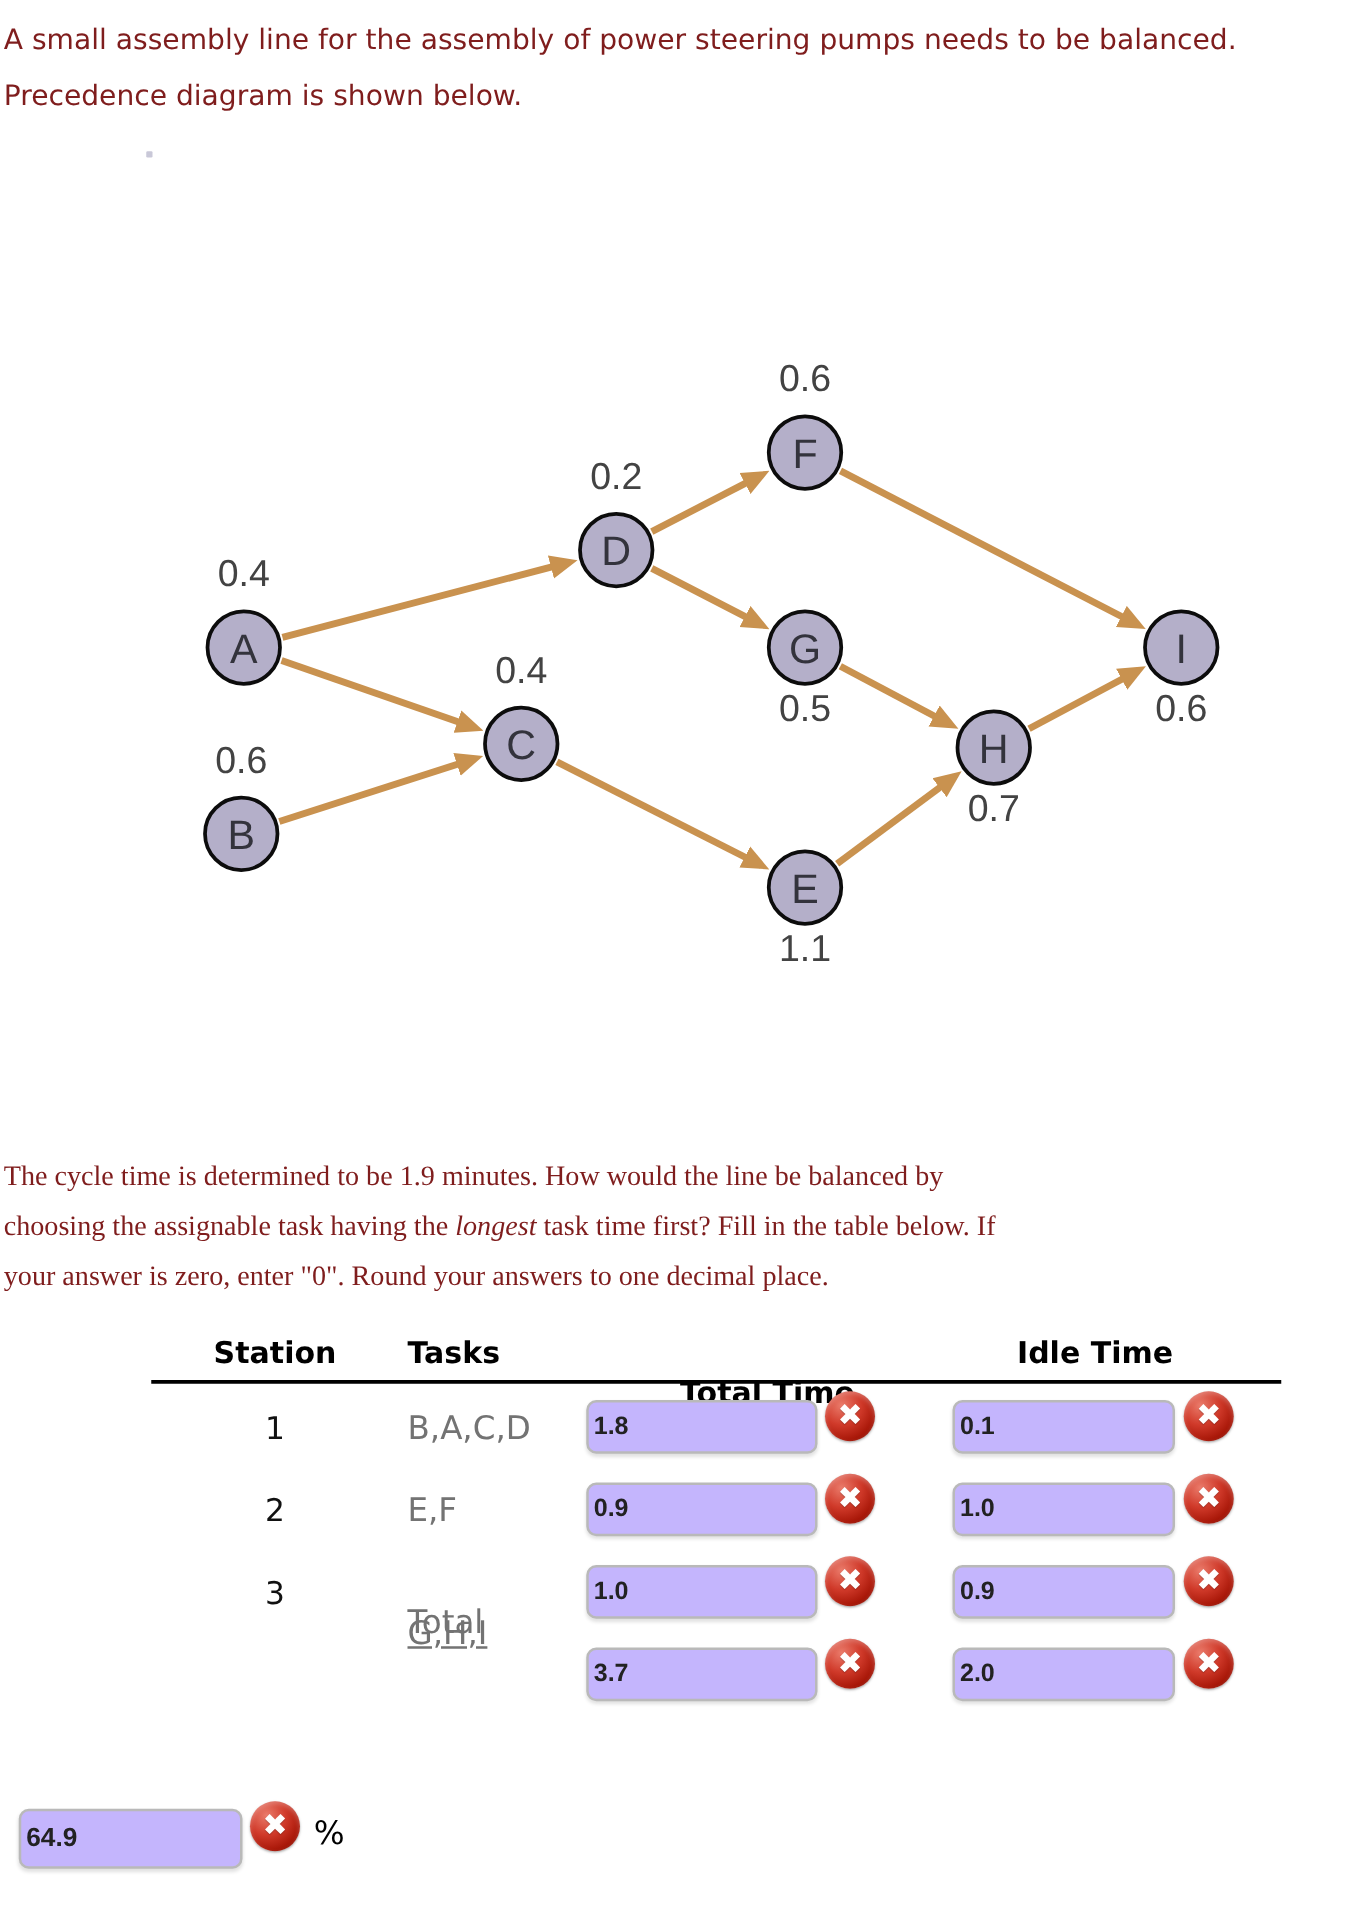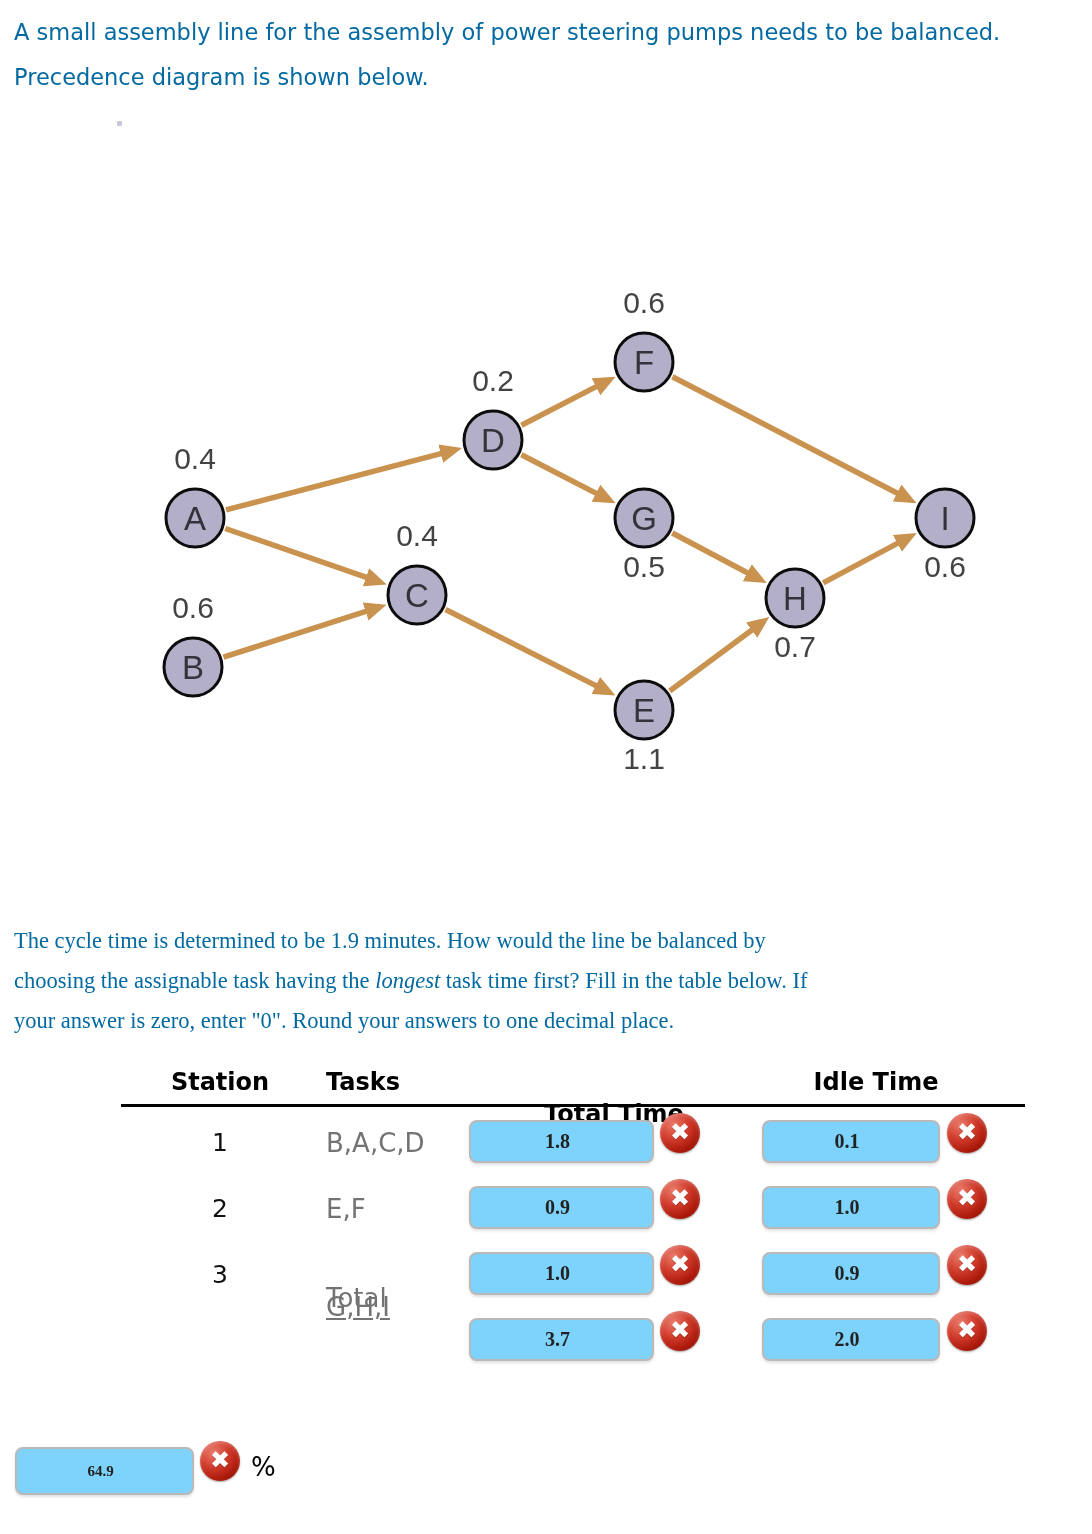--- a/index.html
+++ b/index.html
@@ -1,38 +1,38 @@
 <!DOCTYPE html>
 <html><head>
 <meta charset="utf-8">
 <style>
   html,body { margin:0; padding:0; background:#ffffff; }
   .page {
     position:relative; width:1092px; height:1534px; background:#ffffff;
     font-family:"DejaVu Sans", sans-serif; color:#000;
   }
-  .para { position:absolute; left:14px; font-size:22.5px; color:#0369a1; }
+  .para { position:absolute; left:3px; font-size:22.5px; color:#7f1d1d; }
   .para .pline { display:block; }
   #intro { top:10px; line-height:45px; }
   #q1 { top:921px; line-height:40px;font-family:Liberation Serif, serif; }
   #q2 { top:1393px; line-height:30px; }
   .stray-dot { position:absolute; left:117px; top:121px; width:5px; height:5px;
     background:#c9c8d8; border-radius:1px; }
   #diagram-svg { position:absolute; left:0; top:0; pointer-events:none; }
 
   
   .hdr { position:absolute; top:1068px; font-weight:bold; font-size:24px; color:#000; white-space:nowrap; }
   .hdr.centered { transform:translateX(-50%); }
   .table-rule { position:absolute; left:121px; top:1104px; width:904px; height:3px; background:#000; }
   .station-cell { position:absolute; left:120px; width:200px; text-align:center; font-size:25px; color:#111; }
   .tasks-cell   { position:absolute; left:326px; font-size:26px; color:#737373; white-space:nowrap; }
   .answer-input {
-    position:absolute; box-sizing:border-box; background:#7dd3fc;
-    border:2px solid #b9b9b9; border-radius:8px; text-align:center;
-    font-family:Liberation Serif, serif; font-weight:bold; font-size:20px; color:#222;
+    position:absolute; box-sizing:border-box; background:#c4b5fd;
+    border:2px solid #b9b9b9; border-radius:8px; text-align:left;
+    font-family:Liberation Sans, sans-serif; font-weight:bold; font-size:20px; color:#222;
     padding:0 12px 0 4px; box-shadow:0 2px 3px rgba(0,0,0,0.12); outline:none;
   }
   .xicon {
     position:absolute; width:40px; height:40px; border-radius:50%;
     background:radial-gradient(circle at 33% 28%, #ea7b6b 0%, #d03a2a 40%, #a81708 72%, #6e0c04 100%);
     box-shadow:0 1px 2px rgba(0,0,0,0.35), inset 0 2px 4px rgba(255,255,255,0.30);
     display:flex; align-items:center; justify-content:center;
   }
   .xicon span {
     color:#fff; font-size:24px; font-weight:bold; line-height:1;
@@ -151,19 +151,19 @@
   <div class="tasks-cell" style="top:1283px;">Total</div>
   <input type="text" class="answer-input" style="left: 469px; top: 1318px; width: 185px; height: 43px;" value="3.7">
   <div class="xicon" style="left:660px; top:1311px;">
       <span>✖</span>
     </div>
   <input type="text" class="answer-input" style="left: 762px; top: 1318px; width: 178px; height: 43px;" value="2.0">
   <div class="xicon" style="left:947px; top:1311px;">
       <span>✖</span>
     </div>
 
-  <input type="text" class="answer-input" style="left: 15px; top: 1447px; width: 179px; height: 48px; font-size: 15px;" value="64.9">
+  <input type="text" class="answer-input" style="left: 15px; top: 1447px; width: 179px; height: 48px; font-size: 21px;" value="64.9">
   <div class="xicon" style="left:200px; top:1441px;">
       <span>✖</span>
     </div>
   <div class="pct">%</div>
 
 </div>
 
 </body></html>

